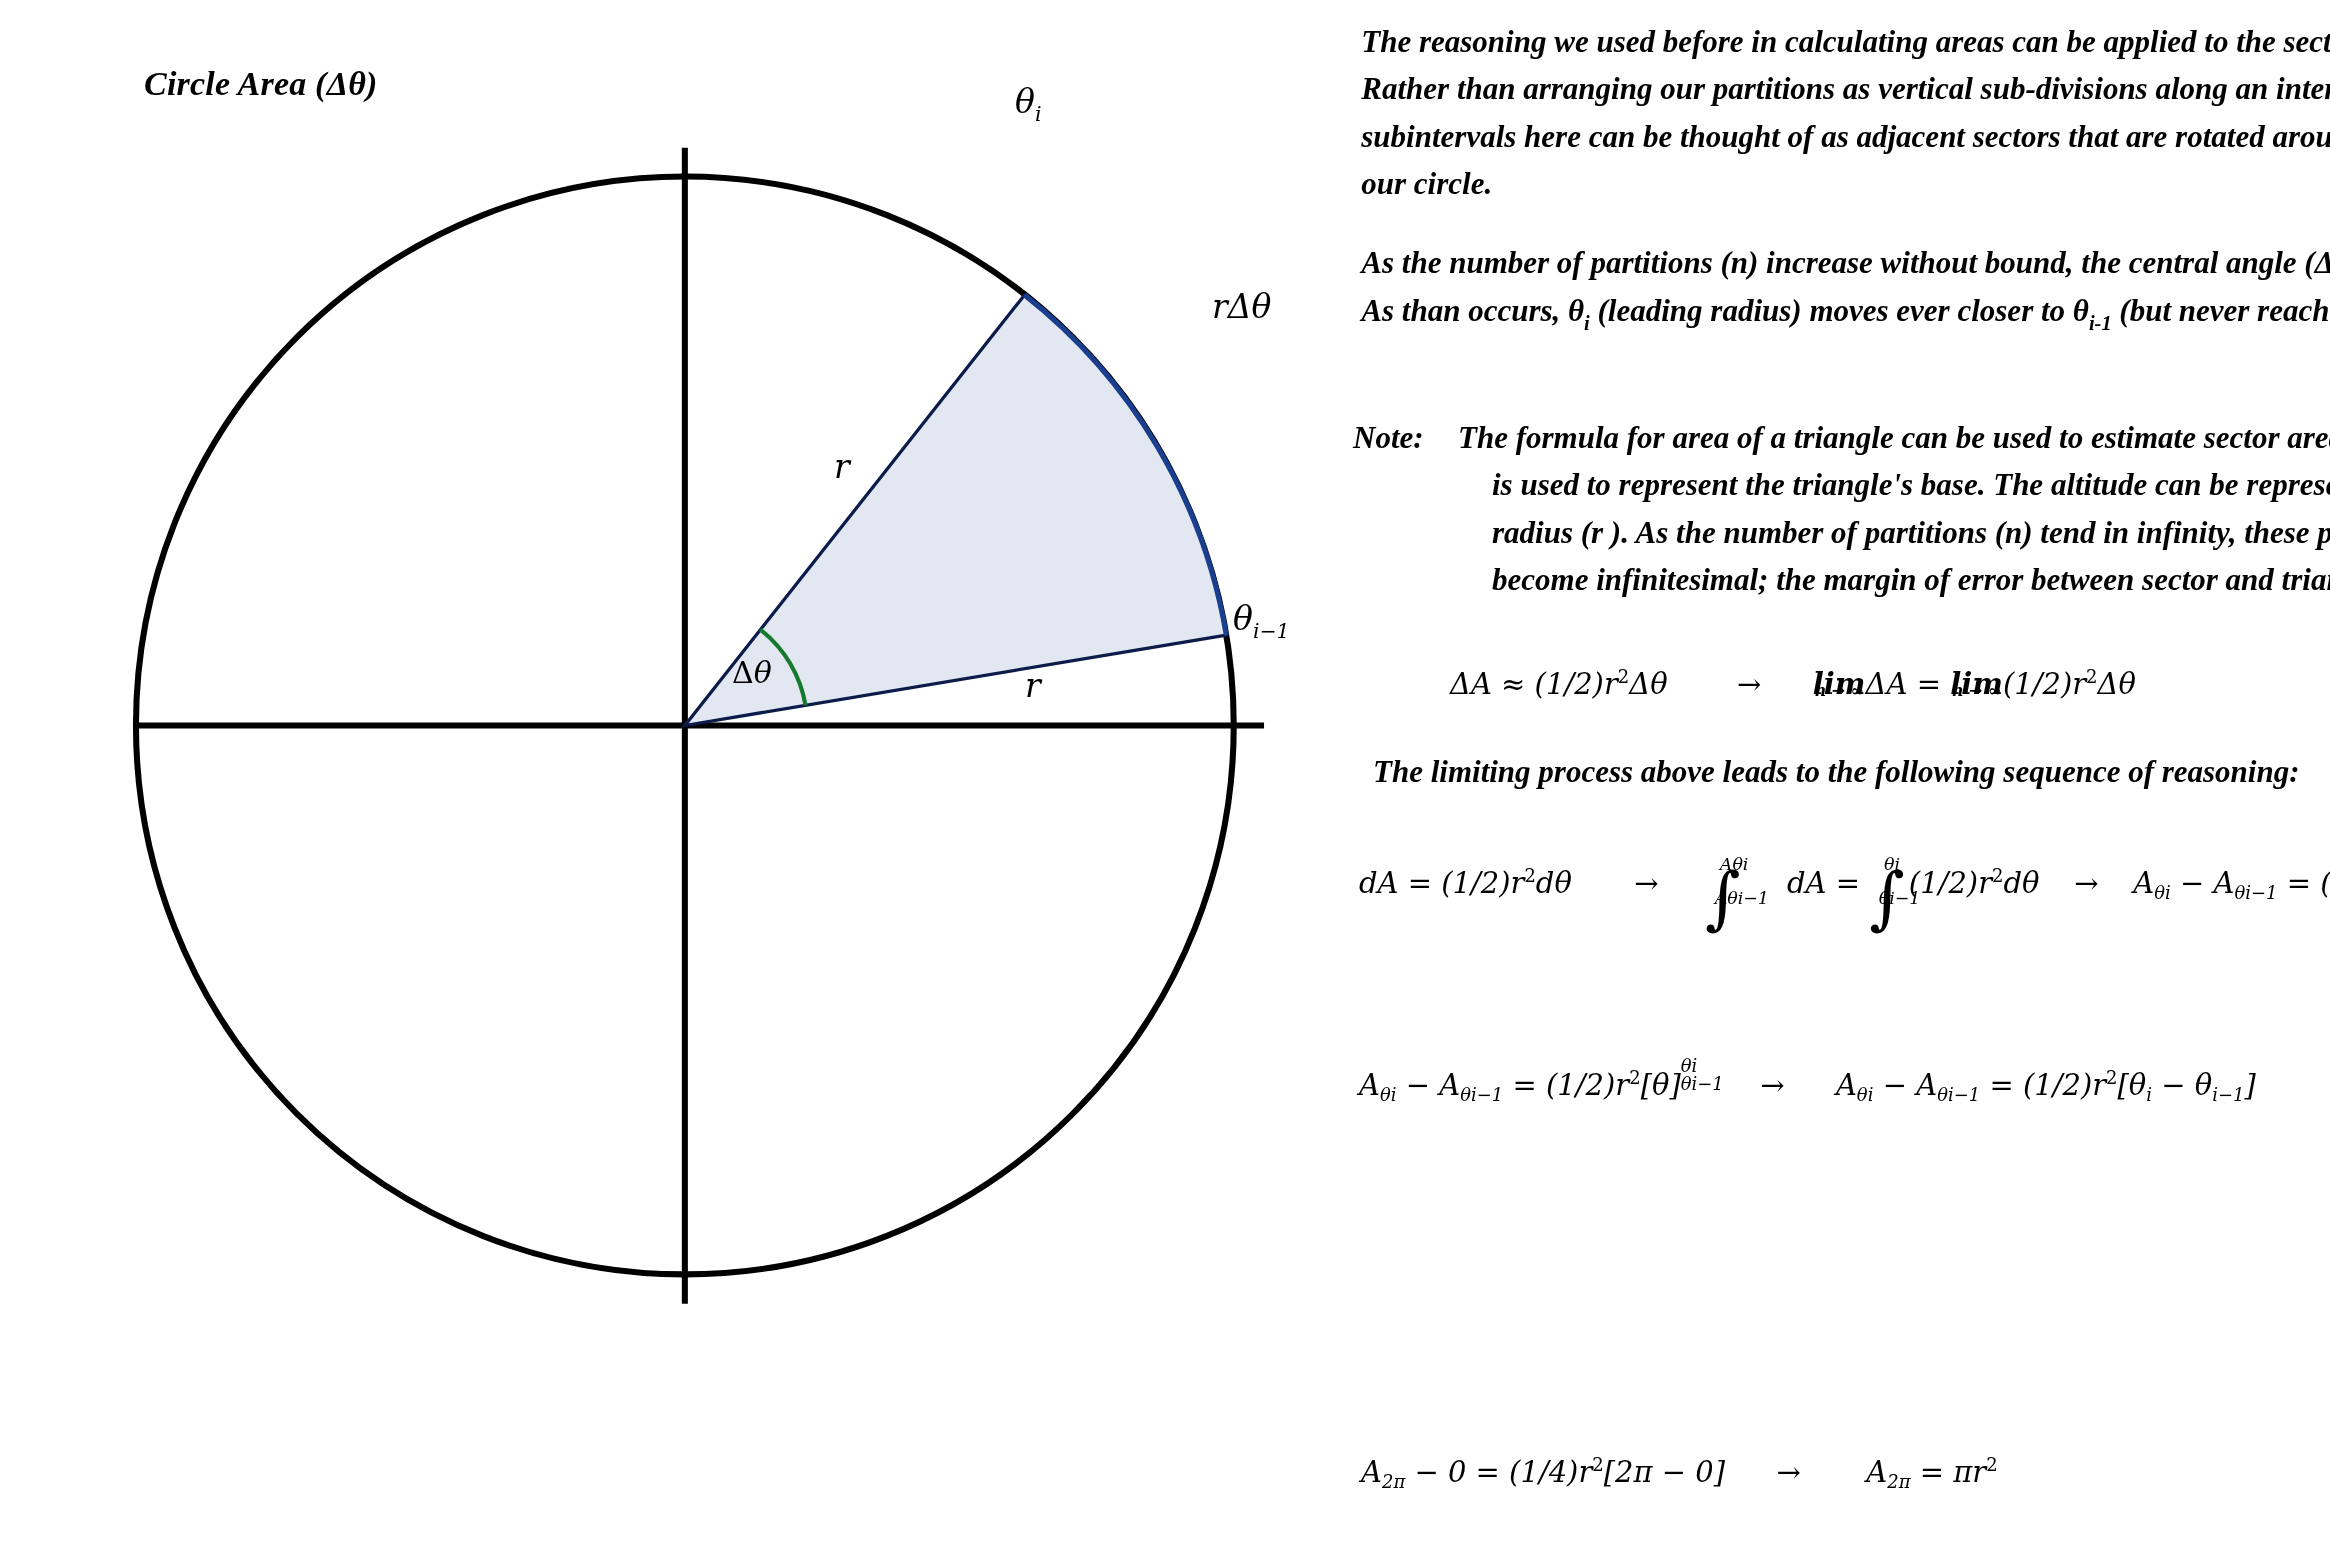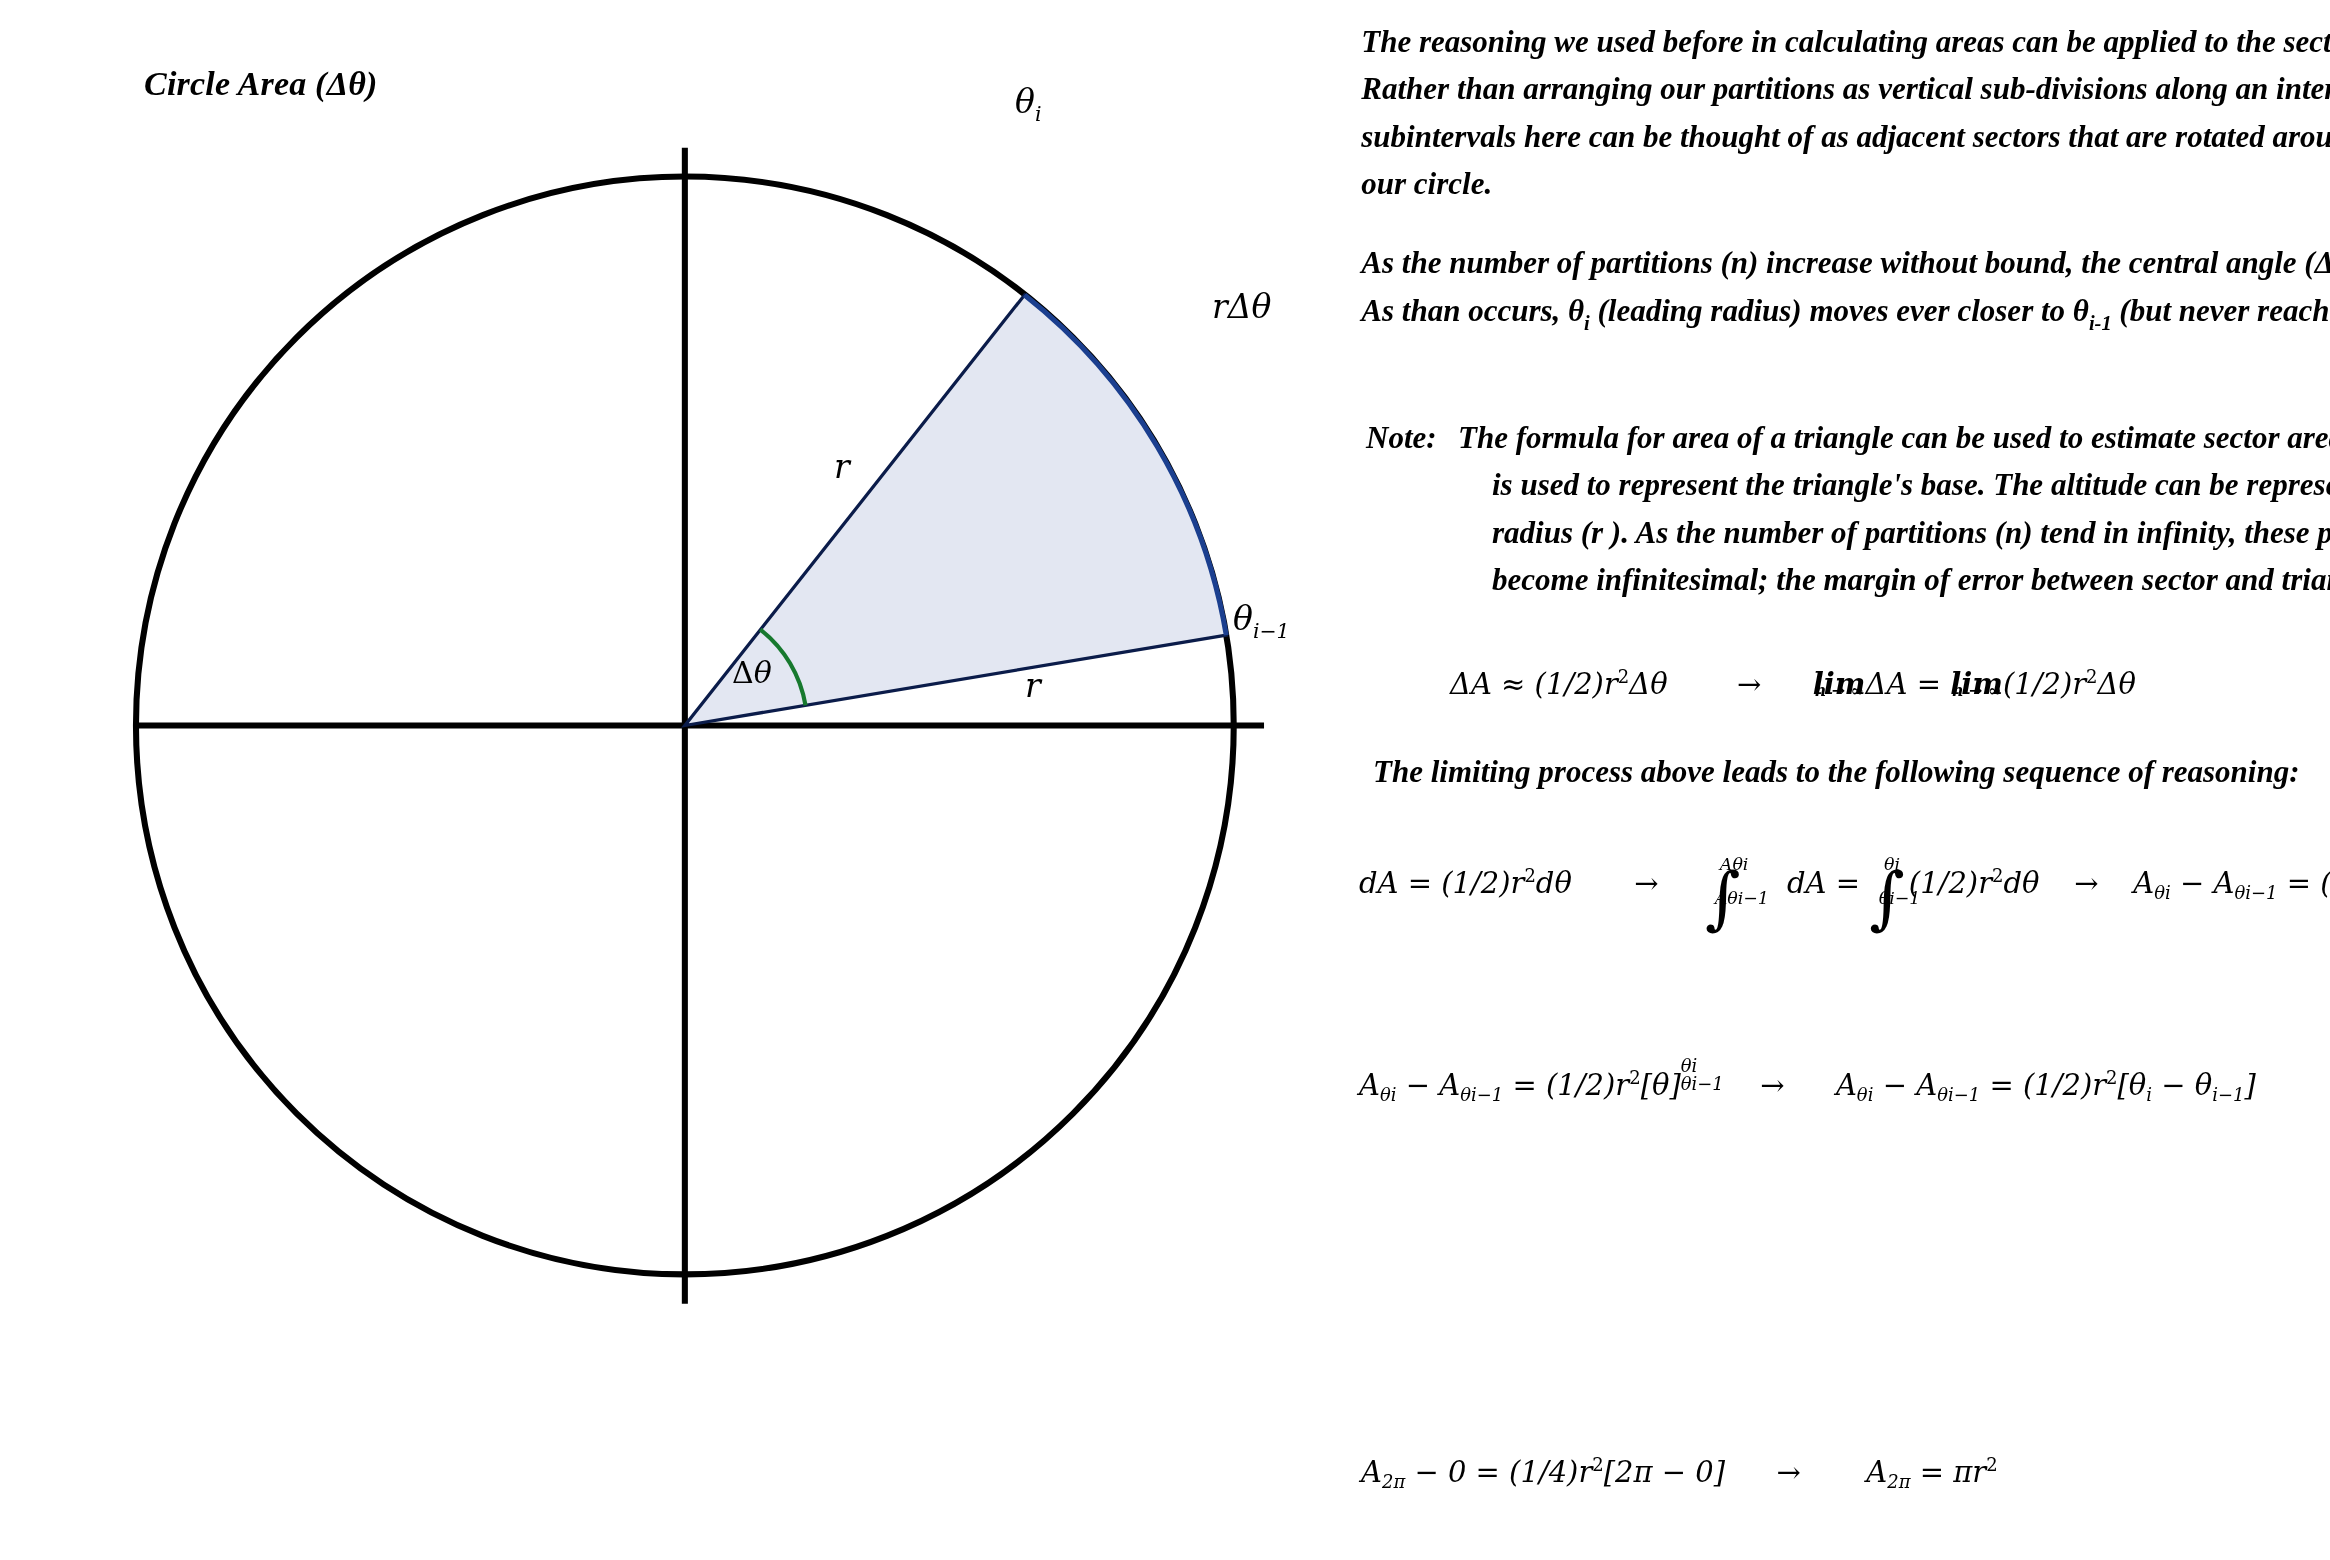--- a/index.html
+++ b/index.html
@@ -210,21 +210,21 @@
     <div class="para" style="left:9.3px; top:121px;">subintervals here can be thought of as adjacent sectors that are rotated around the center of</div>
     <div class="para" style="left:9.3px; top:168px;">our circle.</div>
 
     <div class="para" style="left:9.3px; top:247px;">As the number of partitions (n) increase without bound, the central angle (Δθ) approaches zero.</div>
 
     <div class="para" style="left:9.3px; top:295px;">
       <span>As than occurs, θ</span><span class="sub">i</span><span> (leading radius) moves ever closer to θ</span><span class="sub">i-1</span><span>  (but never reaches that position).</span>
     </div>
 
 
-    <div class="para" style="left:14px; top:422px;">Note:</div>
+    <div class="para" style="left:1px; top:422px;">Note:</div>
     <div class="para" style="left:106px; top:422px;">The formula for area of a triangle can be used to estimate sector area here, where rΔθ</div>
     <div class="para" style="left:140px; top:469px;">is used to represent the triangle's base. The altitude can be represented by the circle's</div>
     <div class="para" style="left:140px; top:517px;">radius (r ). As the number of partitions (n) tend in infinity, these partitions (sectors)</div>
     <div class="para" style="left:140px; top:564px;">become infinitesimal; the margin of error between sector and triangle area does the same.</div>
 
     <div class="eq" style="left:98px; top:666px;">
       <span class="it">ΔA ≈ (1/2)r</span><sup>2</sup><span class="it">Δθ</span>
       <span style="display:inline-block;width:51px"></span>
       <span class="arrow">→</span>
       <span style="display:inline-block;width:33px"></span>

